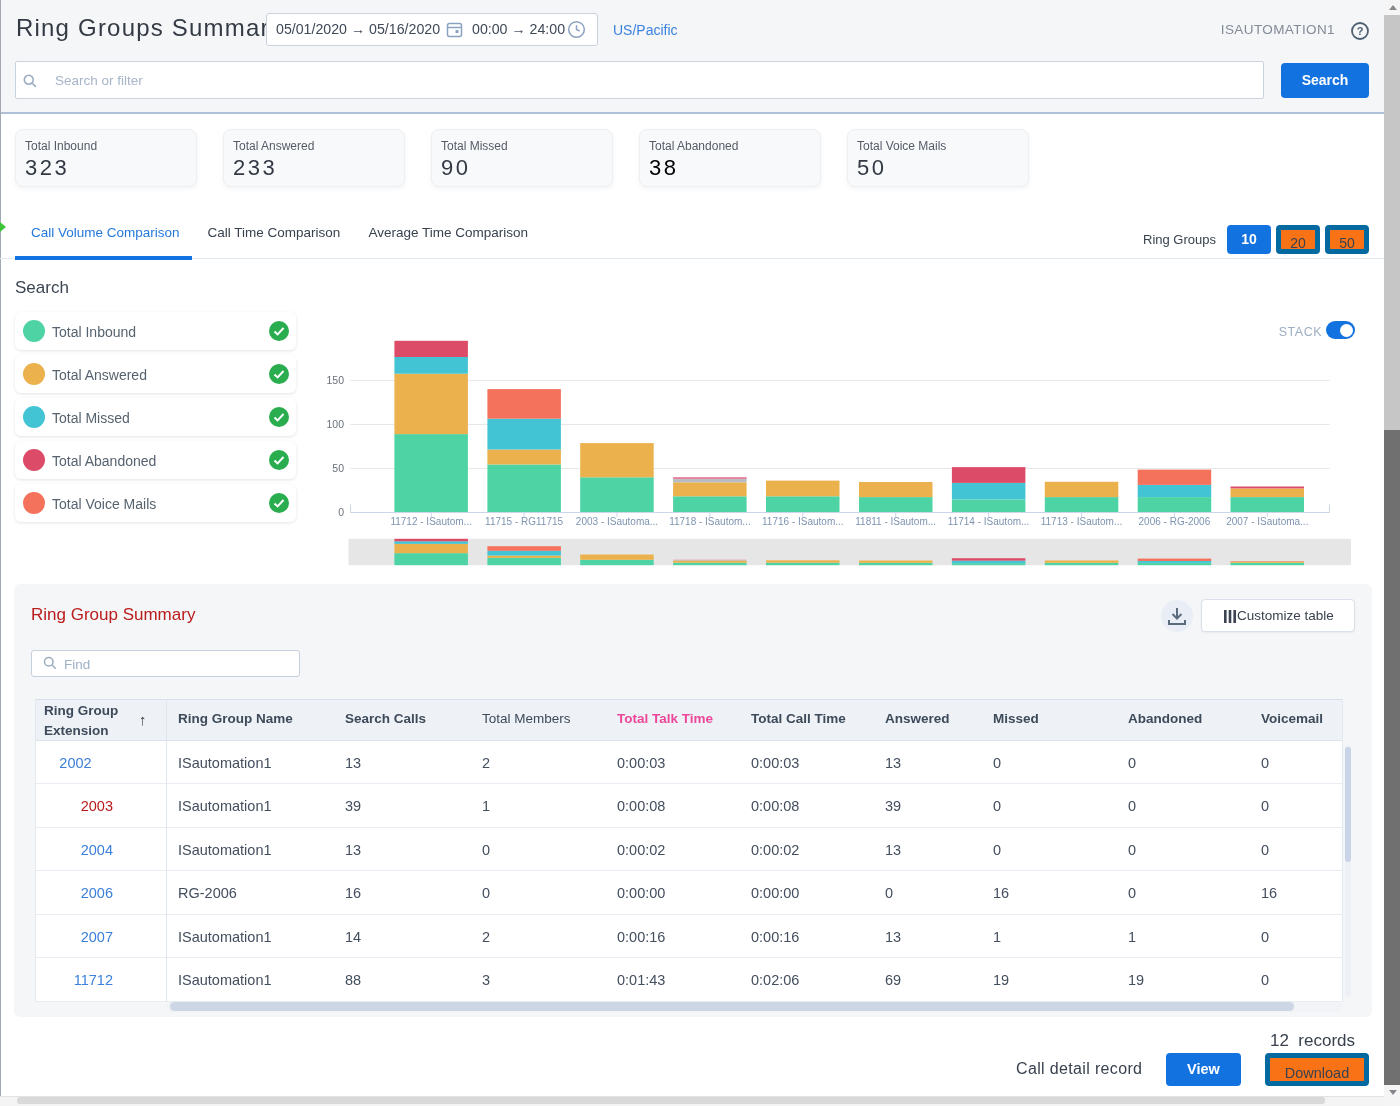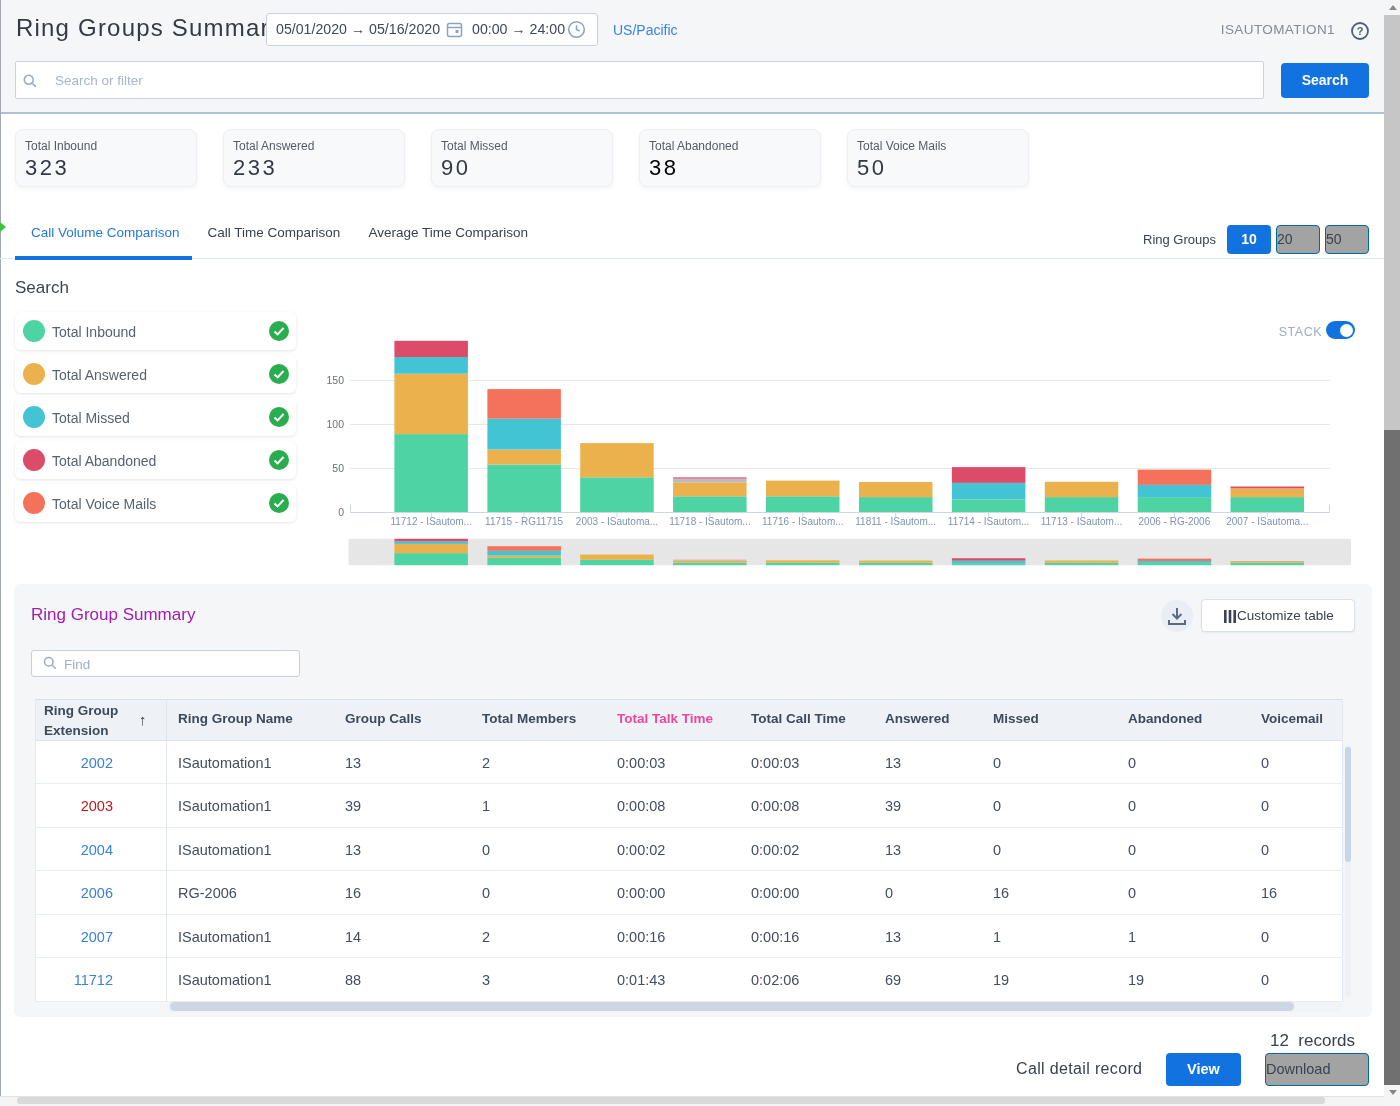--- a/index.html
+++ b/index.html
@@ -1,20 +1,20 @@
 <!DOCTYPE html>
 <html><head>
 <meta charset="utf-8">
 <style>
   * { margin:0; padding:0; box-sizing:border-box; }
   html,body { width:1400px; height:1106px; overflow:hidden; background:#fff;
     font-family:"Liberation Sans", sans-serif; }
   .abs { position:absolute; }
   .btn-blue { background:#1273e0; color:#fff; border-radius:4px; text-align:center; }
-  .btn-white { background:#a3a3a3; border:1px solid #0369a1; border-radius:4px; color:#39424e; }
+  .btn-white { background:#f97316; border:5px solid #0369a1; border-radius:4px; text-align:center; color:#39424e; }
 </style>
 </head>
 <body>
 
 <div class="abs" style="left:0;top:0;width:1384px;height:114px;background:#f5f6f8;border-bottom:2px solid #aebfd6;"></div>
 <div class="abs" style="left:16px;top:14px;font-size:24px;color:#343a44;font-weight:500;letter-spacing:1.2px;">Ring Groups Summary</div>
 
 <div class="abs" style="left:266px;top:13px;width:332px;height:33px;background:#fff;border:1px solid #c9d3e0;border-radius:3px;"></div>
 <div class="abs" style="left:276px;top:21px;font-size:14.2px;color:#3f4957;">05/01/2020 <span style="color:#4a5564;">→</span> 05/16/2020</div>
 <svg class="abs" style="left:446px;top:21px;" width="17" height="17" viewBox="0 0 17 17" fill="none" stroke="#8ba2c0" stroke-width="1.5">
@@ -209,21 +209,21 @@
 <rect x="1044.8" y="560.48" width="73.5" height="2.35" fill="#ebb14c"></rect>
 <rect x="1137.7" y="562.83" width="73.5" height="2.37" fill="#4ed3a5"></rect>
 <rect x="1137.7" y="560.96" width="73.5" height="1.88" fill="#43c4d5"></rect>
 <rect x="1137.7" y="558.60" width="73.5" height="2.35" fill="#f4715c"></rect>
 <rect x="1230.5" y="562.83" width="73.5" height="2.37" fill="#4ed3a5"></rect>
 <rect x="1230.5" y="561.49" width="73.5" height="1.34" fill="#ebb14c"></rect>
 <rect x="1230.5" y="561.20" width="73.5" height="0.29" fill="#dc4c68"></rect>
 </svg>
 
 <div class="abs" style="left:14px;top:584px;width:1358px;height:433px;background:#f5f6f8;border-radius:6px;"></div>
-<div class="abs" style="left:31px;top:605px;font-size:17px;color:#a21caf;font-weight:500;">Ring Group Summary</div>
+<div class="abs" style="left:31px;top:605px;font-size:17px;color:#b91c1c;font-weight:500;">Ring Group Summary</div>
 <div class="abs" style="left:31px;top:650px;width:269px;height:27px;background:#fff;border:1px solid #c5d0de;border-radius:3px;"></div>
 <svg class="abs" style="left:43px;top:656px;" width="14" height="14" viewBox="0 0 17 17" fill="none" stroke="#9cadc2" stroke-width="1.8">
     <circle cx="7" cy="7" r="5.2"></circle>
     <line x1="11" y1="11" x2="15.4" y2="15.4"></line>
   </svg>
 <div class="abs" style="left:64px;top:657px;font-size:13.5px;color:#9fb0c6;">Find</div>
 <div class="abs" style="left:1161px;top:600px;width:32px;height:32px;border-radius:50%;background:#e9eef6;"></div>
 <svg class="abs" style="left:1165px;top:604px;" width="24" height="24" viewBox="0 0 24 24" fill="none" stroke="#5c6b7c" stroke-width="2">
     <path d="M12 4 L12 14"></path>
     <path d="M7.5 10 L12 14.5 L16.5 10"></path>
@@ -233,30 +233,30 @@
 <svg class="abs" style="left:1224px;top:610px;" width="12" height="13" viewBox="0 0 12 13">
     <rect x="0" y="0" width="2.6" height="13" fill="#3b4350"></rect>
     <rect x="4.7" y="0" width="2.6" height="13" fill="#3b4350"></rect>
     <rect x="9.4" y="0" width="2.6" height="13" fill="#3b4350"></rect>
   </svg>
 <div class="abs" style="left:1237px;top:608px;font-size:13.5px;color:#3a424e;">Customize table</div>
 <div class="abs" style="left:35px;top:699px;width:1308px;height:42px;background:#eef2f7;border-top:1px solid #d9dfe8;border-bottom:1px solid #dde3ec;"></div>
 <div class="abs" style="left:44px;top:701px;font-size:13.5px;color:#3d4a5a;font-weight:bold;line-height:20px;">Ring Group<br>Extension</div>
 <div class="abs" style="left:139px;top:711px;font-size:15px;color:#39414e;">↑</div>
 <div class="abs" style="left:178px;top:711px;font-size:13.5px;color:#3d4a5a;font-weight:bold;">Ring Group Name</div>
-<div class="abs" style="left:345px;top:711px;font-size:13.5px;color:#3d4a5a;font-weight:bold;">Group Calls</div>
-<div class="abs" style="left:482px;top:711px;font-size:13.5px;color:#3d4a5a;font-weight:bold;">Total Members</div>
+<div class="abs" style="left:345px;top:711px;font-size:13.5px;color:#3d4a5a;font-weight:bold;">Search Calls</div>
+<div class="abs" style="left:482px;top:711px;font-size:13.5px;color:#3d4a5a;font-weight:normal;">Total Members</div>
 <div class="abs" style="left:617px;top:711px;font-size:13.5px;color:#ec4899;font-weight:bold;">Total Talk Time</div>
 <div class="abs" style="left:751px;top:711px;font-size:13.5px;color:#3d4a5a;font-weight:bold;">Total Call Time</div>
 <div class="abs" style="left:885px;top:711px;font-size:13.5px;color:#3d4a5a;font-weight:bold;">Answered</div>
 <div class="abs" style="left:993px;top:711px;font-size:13.5px;color:#3d4a5a;font-weight:bold;">Missed</div>
 <div class="abs" style="left:1128px;top:711px;font-size:13.5px;color:#3d4a5a;font-weight:bold;">Abandoned</div>
 <div class="abs" style="left:1261px;top:711px;font-size:13.5px;color:#3d4a5a;font-weight:bold;">Voicemail</div>
 <div class="abs" style="left:35px;top:740.5px;width:1308px;height:43.5px;background:#fff;border-bottom:1px solid #e8edf4;"></div>
-<div class="abs" style="left:38px;top:754.5px;width:75px;font-size:14.5px;color:#3c80d9;text-align:right;">2002</div>
+<div class="abs" style="left:38px;top:754.5px;width:75px;font-size:14.5px;color:#3c80d9;text-align:center;">2002</div>
 <div class="abs" style="left:178px;top:754.5px;font-size:14.5px;color:#434e5e;">ISautomation1</div>
 <div class="abs" style="left:345px;top:754.5px;font-size:14.5px;color:#434e5e;">13</div>
 <div class="abs" style="left:482px;top:754.5px;font-size:14.5px;color:#434e5e;">2</div>
 <div class="abs" style="left:617px;top:754.5px;font-size:14.5px;color:#434e5e;">0:00:03</div>
 <div class="abs" style="left:751px;top:754.5px;font-size:14.5px;color:#434e5e;">0:00:03</div>
 <div class="abs" style="left:885px;top:754.5px;font-size:14.5px;color:#434e5e;">13</div>
 <div class="abs" style="left:993px;top:754.5px;font-size:14.5px;color:#434e5e;">0</div>
 <div class="abs" style="left:1128px;top:754.5px;font-size:14.5px;color:#434e5e;">0</div>
 <div class="abs" style="left:1261px;top:754.5px;font-size:14.5px;color:#434e5e;">0</div>
 <div class="abs" style="left:35px;top:784px;width:1308px;height:43.5px;background:#fff;border-bottom:1px solid #e8edf4;"></div>

